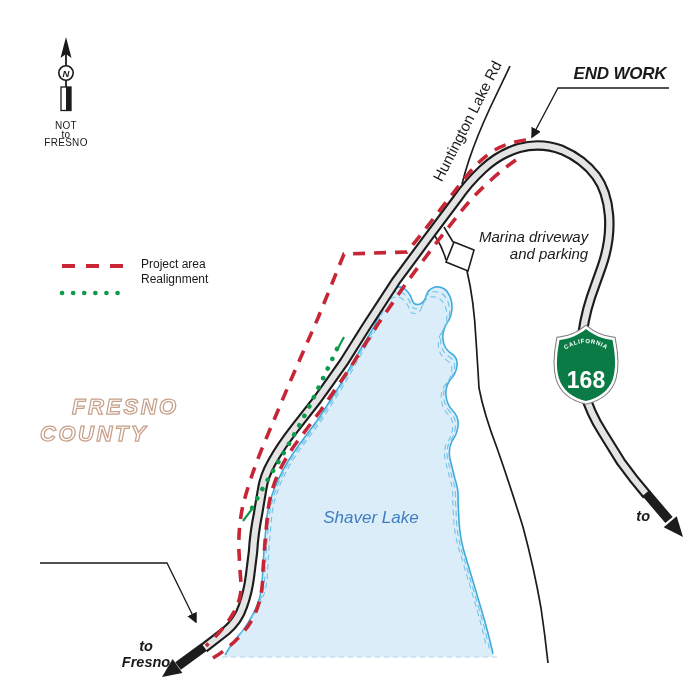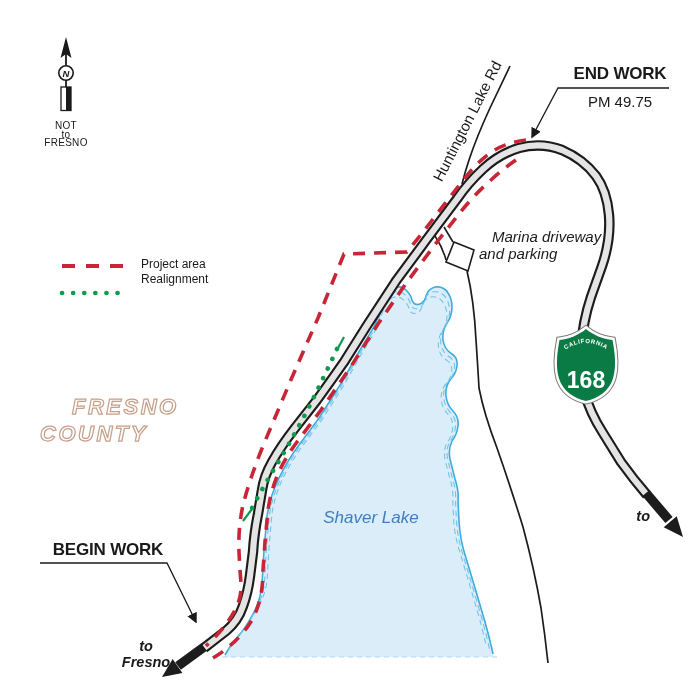--- a/index.html
+++ b/index.html
@@ -94,30 +94,28 @@
       <text x="66" y="76.8" font-size="9.5" font-style="italic" font-weight="bold" text-anchor="middle" fill="#1a1a1a">N</text>
       <line x1="66" y1="80.2" x2="66" y2="87" stroke="#1a1a1a" stroke-width="1.8"></line>
       <rect x="61" y="87" width="10" height="23.5" fill="#fff" stroke="#1a1a1a" stroke-width="1.3"></rect>
       <rect x="66" y="87" width="5" height="23.5" fill="#1a1a1a"></rect>
     </g>
 
     <line x1="62" y1="266" x2="126" y2="266" stroke="#c82636" stroke-width="4.2" stroke-dasharray="13 11"></line>
     <line x1="62" y1="293" x2="124" y2="293" stroke="#0f9b4c" stroke-width="4.6" stroke-linecap="round" stroke-dasharray="0.1 11"></line>
   </svg>
 
-  <div class="lbl work-title" style="left:555px;top:64px;width:130px;">END WORK</div>
-  <div class="lbl pm-text" style="left:555px;top:93px;width:130px;">PM 49.75</div>
+  <div class="lbl work-title" style="left:555px;top:64px;width:130px;font-style:italic;">END WORK</div>
 
-  <div class="lbl work-title" style="left:43px;top:540px;width:130px;">BEGIN WORK</div>
 
   <div class="lbl hlr">Huntington Lake Rd</div>
 
   <div class="lbl marina" style="left:479px;top:228px;">
-    <span style="display:block;margin-left:13px;">Marina driveway</span>
-    <span style="display:block;">and parking</span>
+    <span style="display:block;">Marina driveway</span>
+    <span style="display:block;text-align:right;">and parking</span>
   </div>
 
   <div class="lbl county" style="left:72px;top:394px;">FRESNO</div>
   <div class="lbl county" style="left:40px;top:421px;">COUNTY</div>
 
   <div class="lbl lake-name" style="left:300px;top:508px;width:142px;">Shaver Lake</div>
 
   <div class="lbl dest" style="left:105px;top:638px;width:82px;text-align:center;">
     <span style="display:block;">to</span>
     <span style="display:block;">Fresno</span>

